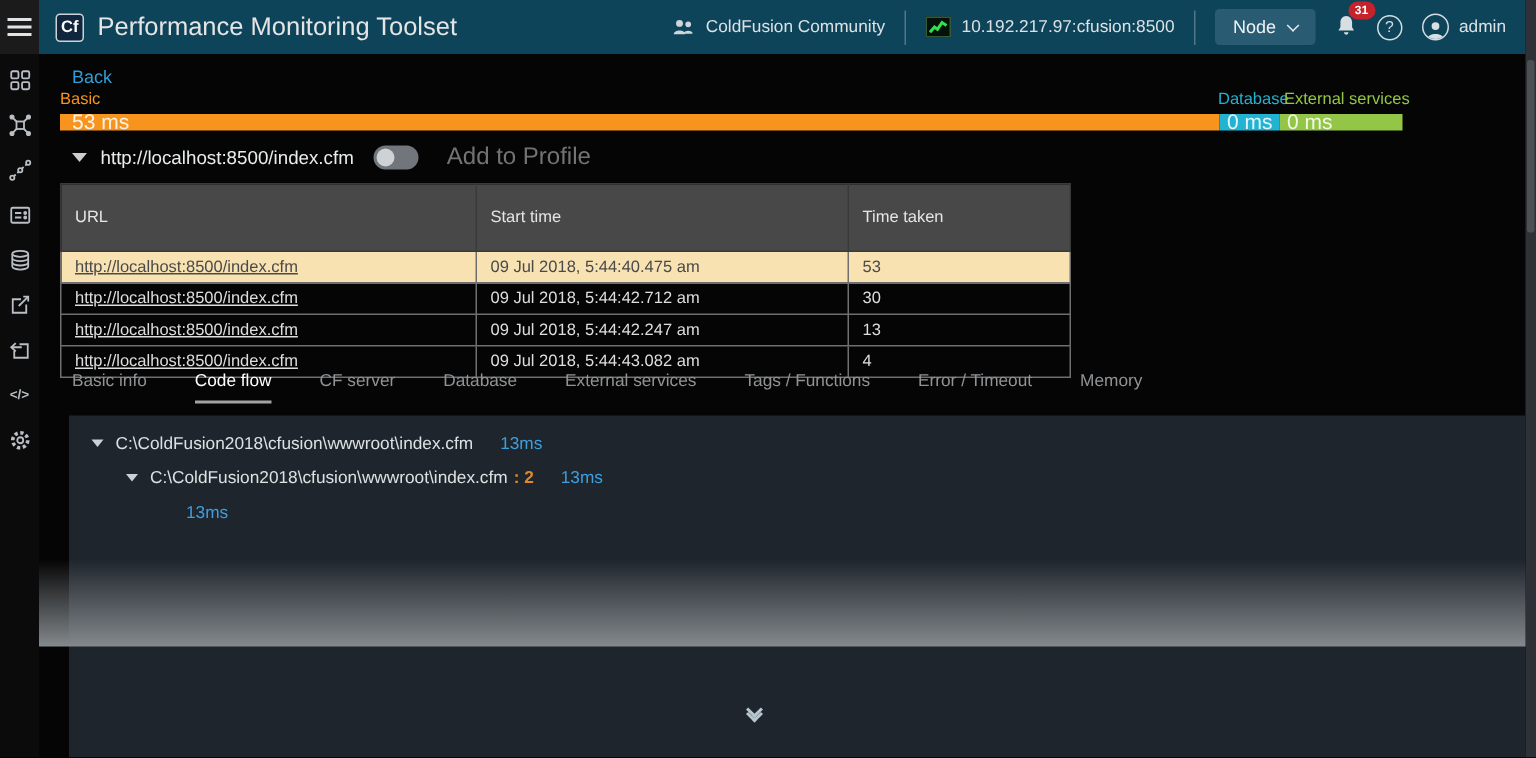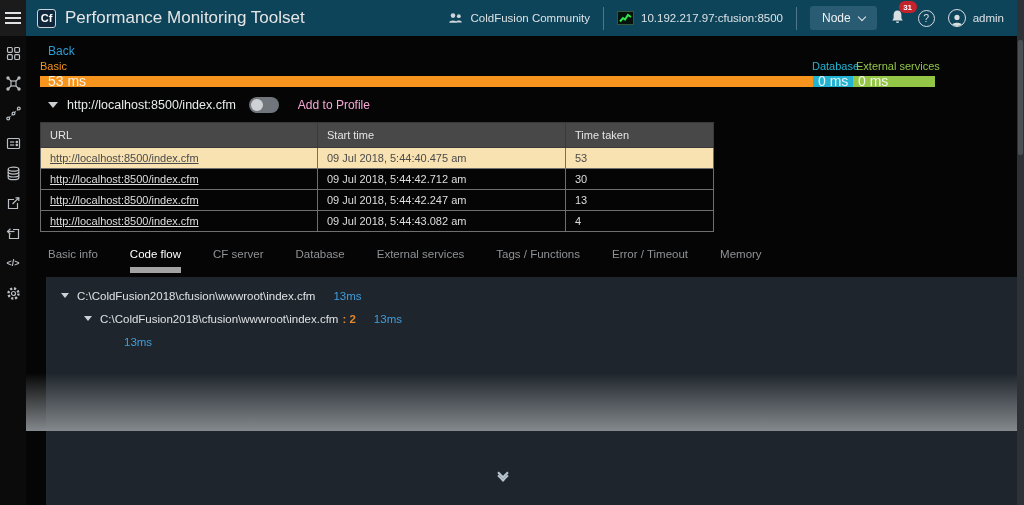--- a/index.html
+++ b/index.html
@@ -62,33 +62,33 @@
   .seg-external { width:82px;  background:#93c547; padding-left:5px; }
 
   .request-row { position:absolute; top:60px; left:22px; display:flex; align-items:center; height:18px; }
   .caret-down { width:0; height:0; border-left:5px solid transparent; border-right:5px solid transparent;
     border-top:6px solid #c9ced2; margin-right:9px; cursor:pointer; }
   .req-url { font-size:12.5px; color:#e9eced; }
   .toggle { position:relative; width:30px; height:16px; background:#70767b; border-radius:8px;
     margin-left:13px; cursor:pointer; }
   .toggle-knob { position:absolute; left:2px; top:2px; width:12px; height:12px; background:#ced2d5;
     border-radius:50%; }
-  .add-profile { margin-left:19px; font-size:12px; color:#f9a8d4; }
+  .add-profile { margin-left:19px; font-size:16px; color:#737373; }
 
   table.req-table { position:absolute; top:86px; left:14px; width:673px; border-collapse:collapse;
     font-size:11px; table-layout:fixed; }
   .req-table th { background:#484848; color:#e5e5e5; font-weight:normal; text-align:left;
-    padding:6px 9px; border:1px solid #3a3a3a; }
+    padding:16px 9px; border:1px solid #3a3a3a; }
   .req-table td { padding:4px 9px; color:#dedede; border:1px solid #6f6f6f; height:21px; }
   .req-table tr.highlight td { background:#f8e2b2; color:#4a4a4a; }
   .req-table a { color:inherit; text-decoration:underline; cursor:pointer; }
 
   .tabs { position:absolute; top:212px; left:22px; display:flex; gap:32px; font-size:11.5px; color:#8f9396; }
   .tab { cursor:pointer; padding-bottom:7px; }
-  .tab.active { color:#fff; border-bottom:6px solid #a3a3a3; }
+  .tab.active { color:#fff; border-bottom:2px solid #a3a3a3; }
 
   .panel { position:absolute; left:20px; top:241px; width:971px; height:228px; background:#1f252c; }
   .tree { padding-top:7px; font-size:11.5px; color:#dde1e4; }
   .tree-row { height:23px; display:flex; align-items:center; }
   .tree-caret { width:0; height:0; border-left:4px solid transparent; border-right:4px solid transparent;
     border-top:5px solid #ccd1d5; margin-right:8px; cursor:pointer; }
   .t-suffix { color:#e0862c; font-weight:bold; margin-left:4px; }
   .t-time { color:#3e9ede; margin-left:18px; }
 
   .fade { position:absolute; left:0; bottom:0; width:991px; height:58px; pointer-events:none;

